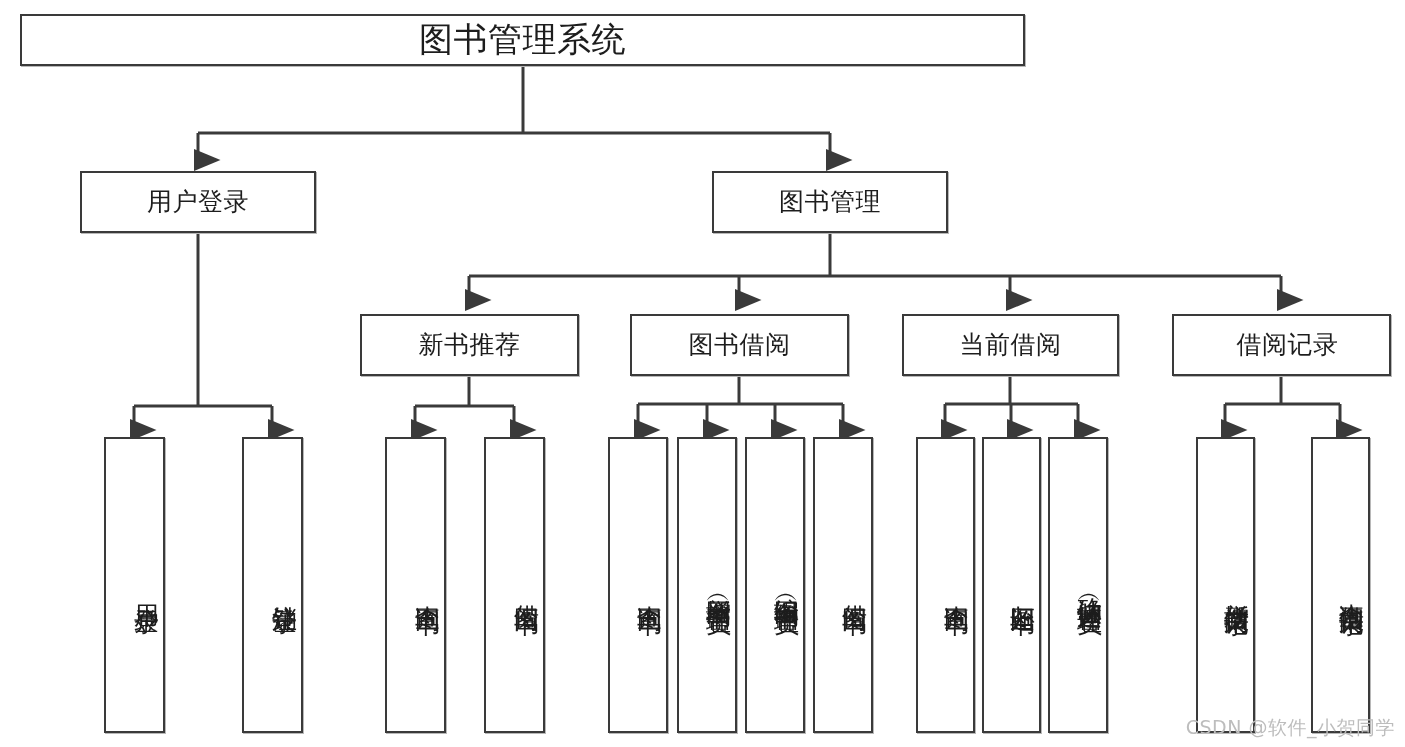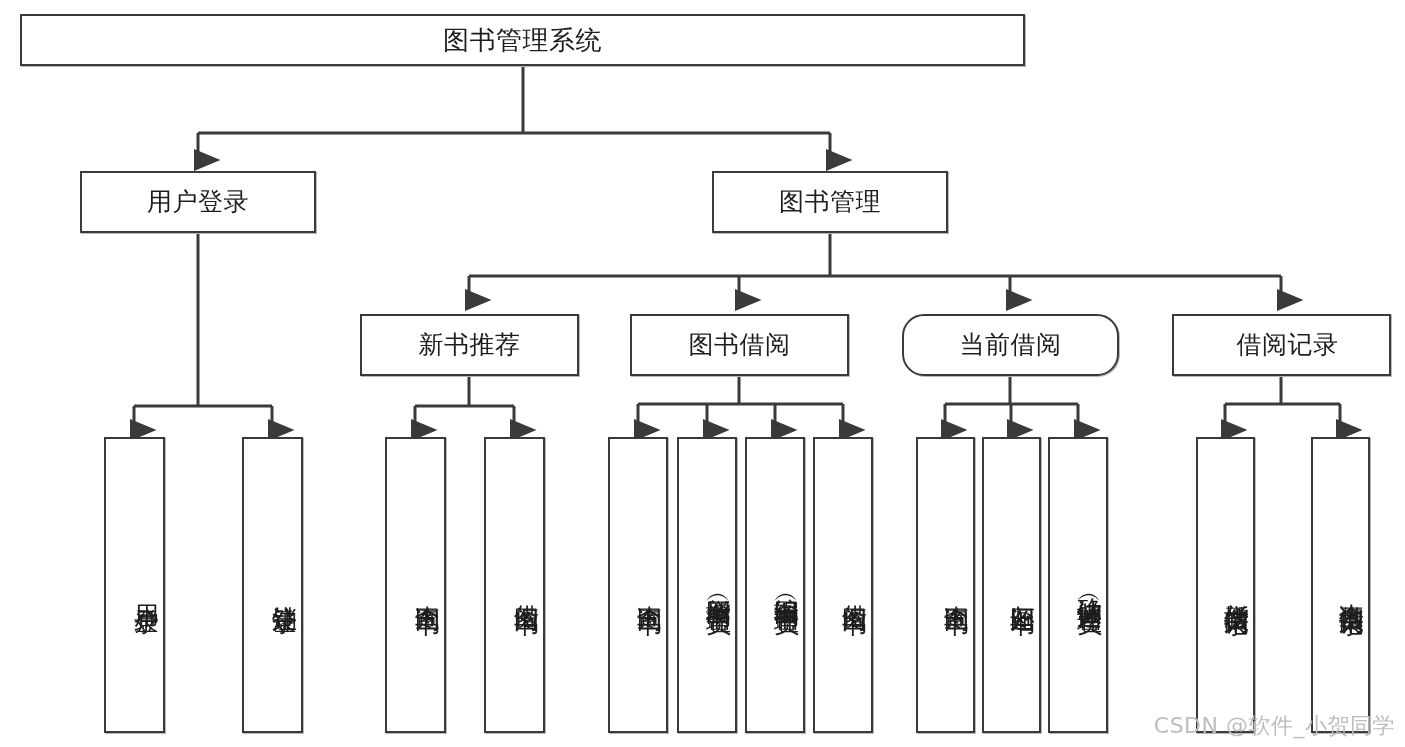--- a/index.html
+++ b/index.html
@@ -33,21 +33,21 @@
     justify-content: center;
     color: #1d1d1d;
     z-index: 3;
   }
   .node.h {
     font-size: 25px;
     letter-spacing: 0.5px;
     line-height: 1.1;
   }
   .node.root {
-    font-size: 26px;
+    font-size: 34px;
   }
   .node.v {
     writing-mode: vertical-rl;
     text-orientation: upright;
     font-size: 25px;
     letter-spacing: 2px;
     align-items: flex-start;
     justify-content: center;
     padding-top: 8px;
   }
@@ -57,21 +57,21 @@
   .vtext {
     writing-mode: vertical-rl;
     text-orientation: upright;
     display: block;
     white-space: nowrap;
   }
   #watermark {
     position: absolute;
     right: 10px;
     bottom: 6px;
-    font-size: 22px;
+    font-size: 19px;
     color: #bdbdbd;
     letter-spacing: 0.5px;
     z-index: 5;
     white-space: nowrap;
   }
 </style>
 </head>
 <body>
 
 <div id="canvas">
@@ -136,21 +136,21 @@
   <div class="node h" style="left:712px; top:171px; width:236px; height:62px;">
     <span>图书管理</span>
   </div>
 
   <div class="node h" style="left:360px; top:314px; width:219px; height:62px;">
     <span>新书推荐</span>
   </div>
   <div class="node h" style="left:630px; top:314px; width:219px; height:62px;text-align:center;">
     <span>图书借阅</span>
   </div>
-  <div class="node h" style="left:902px; top:314px; width:217px; height:62px;border-radius:22px;">
+  <div class="node h" style="left:902px; top:314px; width:217px; height:62px;">
     <span>当前借阅</span>
   </div>
   <div class="node h" style="left:1172px; top:314px; width:219px; height:62px;padding-left:12px;">
     <span>借阅记录</span>
   </div>
 
   <div class="node v" style="left:104px; top:437px; width:61px; height:296px;">
     <span class="vtext">用户登录</span>
   </div>
   <div class="node v" style="left:242px; top:437px; width:61px; height:296px;">

